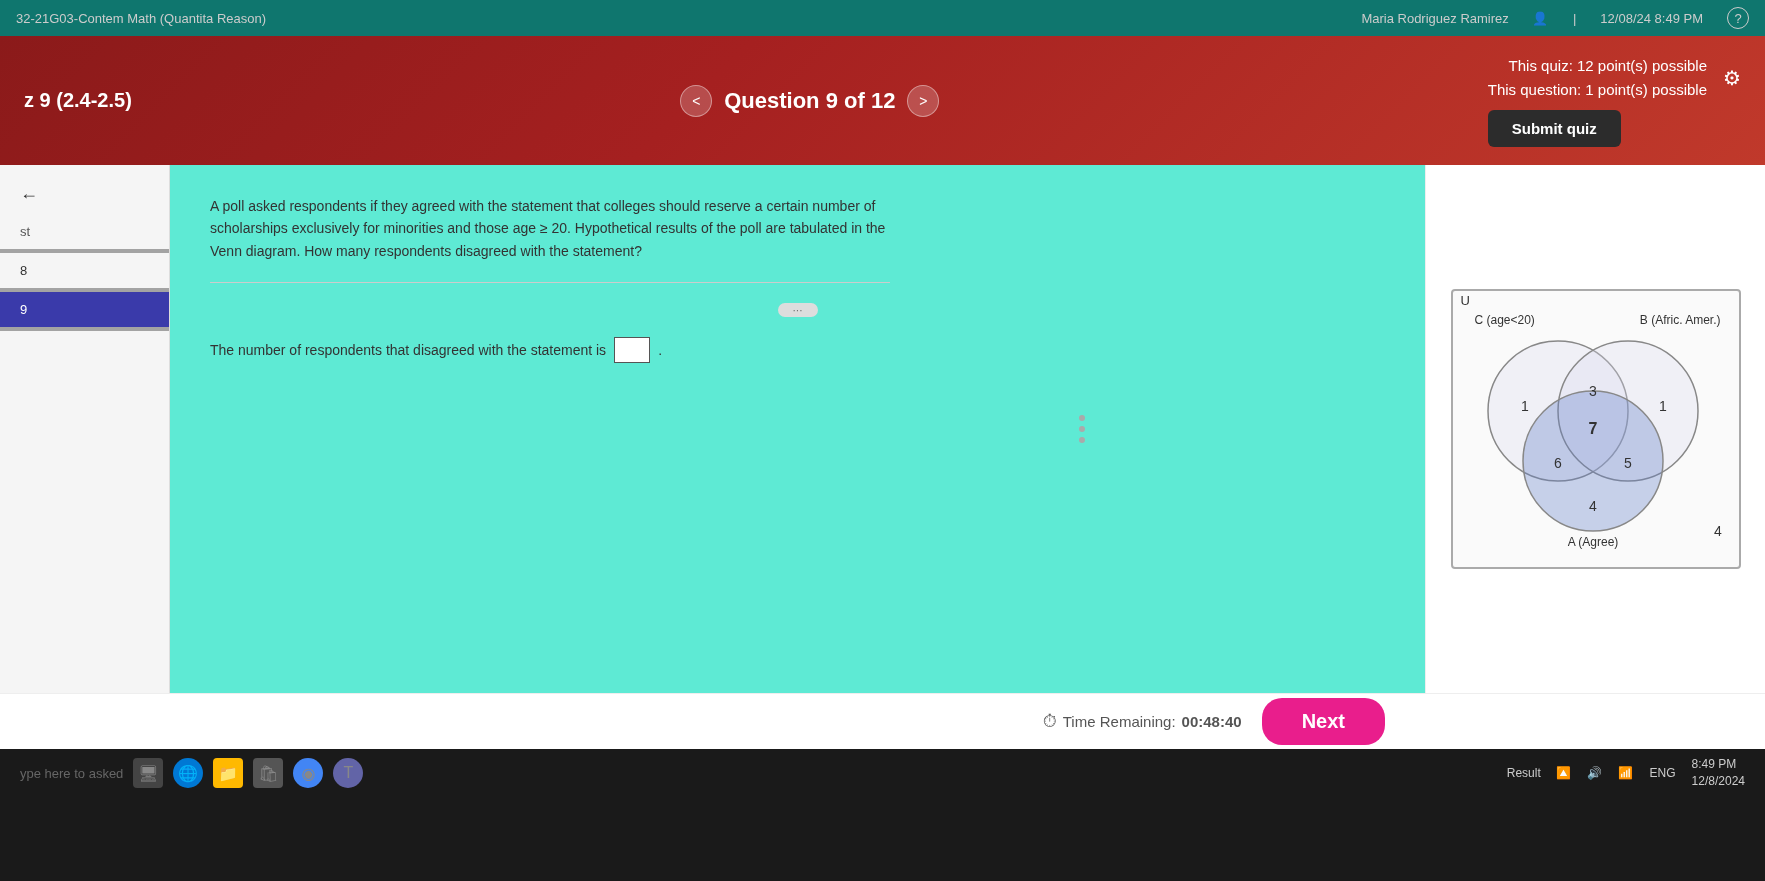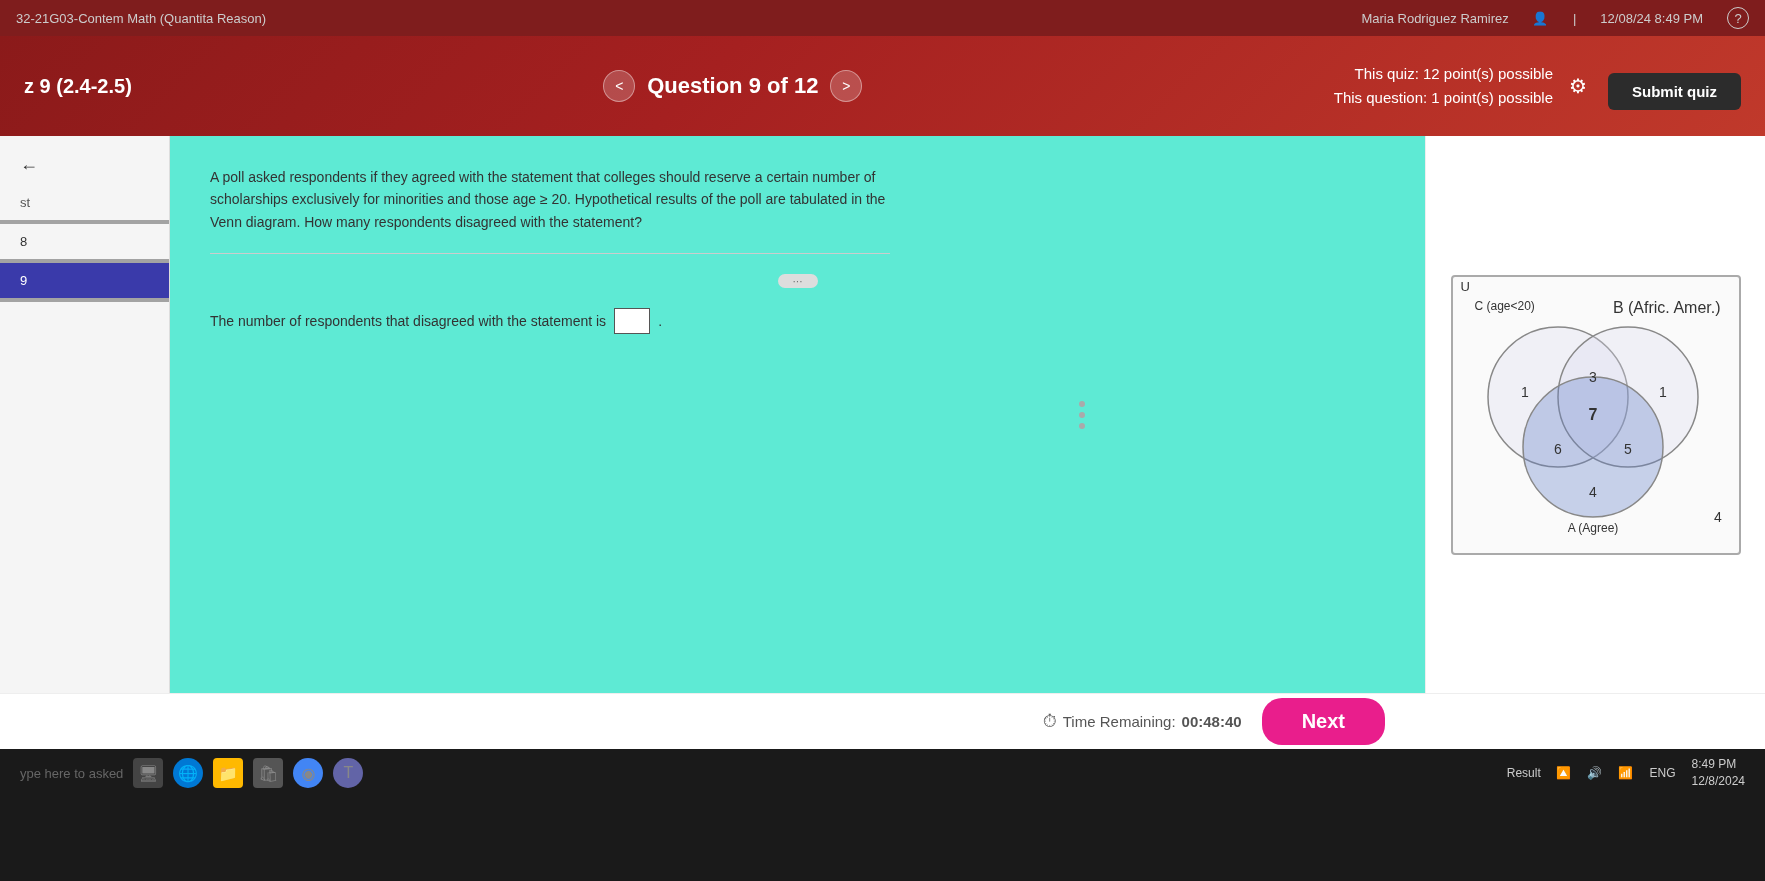--- a/index.html
+++ b/index.html
@@ -7,21 +7,21 @@
       background: #1a1a1a;
       font-family: Arial, sans-serif;
       width: 1765px;
       height: 881px;
       overflow: hidden;
       position: relative;
     }
 
     
     .top-bar {
-      background: #7f1d1d;
+      background: #0f766e;
       color: #ccc;
       display: flex;
       align-items: center;
       justify-content: space-between;
       padding: 6px 16px;
       font-size: 13px;
       height: 36px;
     }
     .top-bar-right {
       display: flex;
@@ -62,23 +62,23 @@
       justify-content: center;
       font-size: 14px;
     }
     .question-label {
       font-size: 22px;
       font-weight: bold;
       color: white;
     }
     .header-right {
       display: flex;
-      flex-direction: row;
-      align-items: flex-end;
-      gap: 21px;
+      flex-direction: column;
+      align-items: flex-start;
+      gap: 8px;
     }
     .quiz-info {
       color: white;
       font-size: 15px;
       text-align: right;
       line-height: 1.6;
     }
     .quiz-info-row {
       display: flex;
       justify-content: flex-end;
@@ -214,21 +214,21 @@
       position: absolute;
       top: 22px;
       left: 22px;
       font-size: 12px;
       color: #333;
     }
     .venn-label-b {
       position: absolute;
       top: 22px;
       right: 18px;
-      font-size: 16px;
+      font-size: 12px;
       color: #333;
       text-align: right;
     }
 
     .content-wrapper {
       display: flex;
       flex-direction: column;
       height: calc(881px - 36px - 48px);
     }
 

